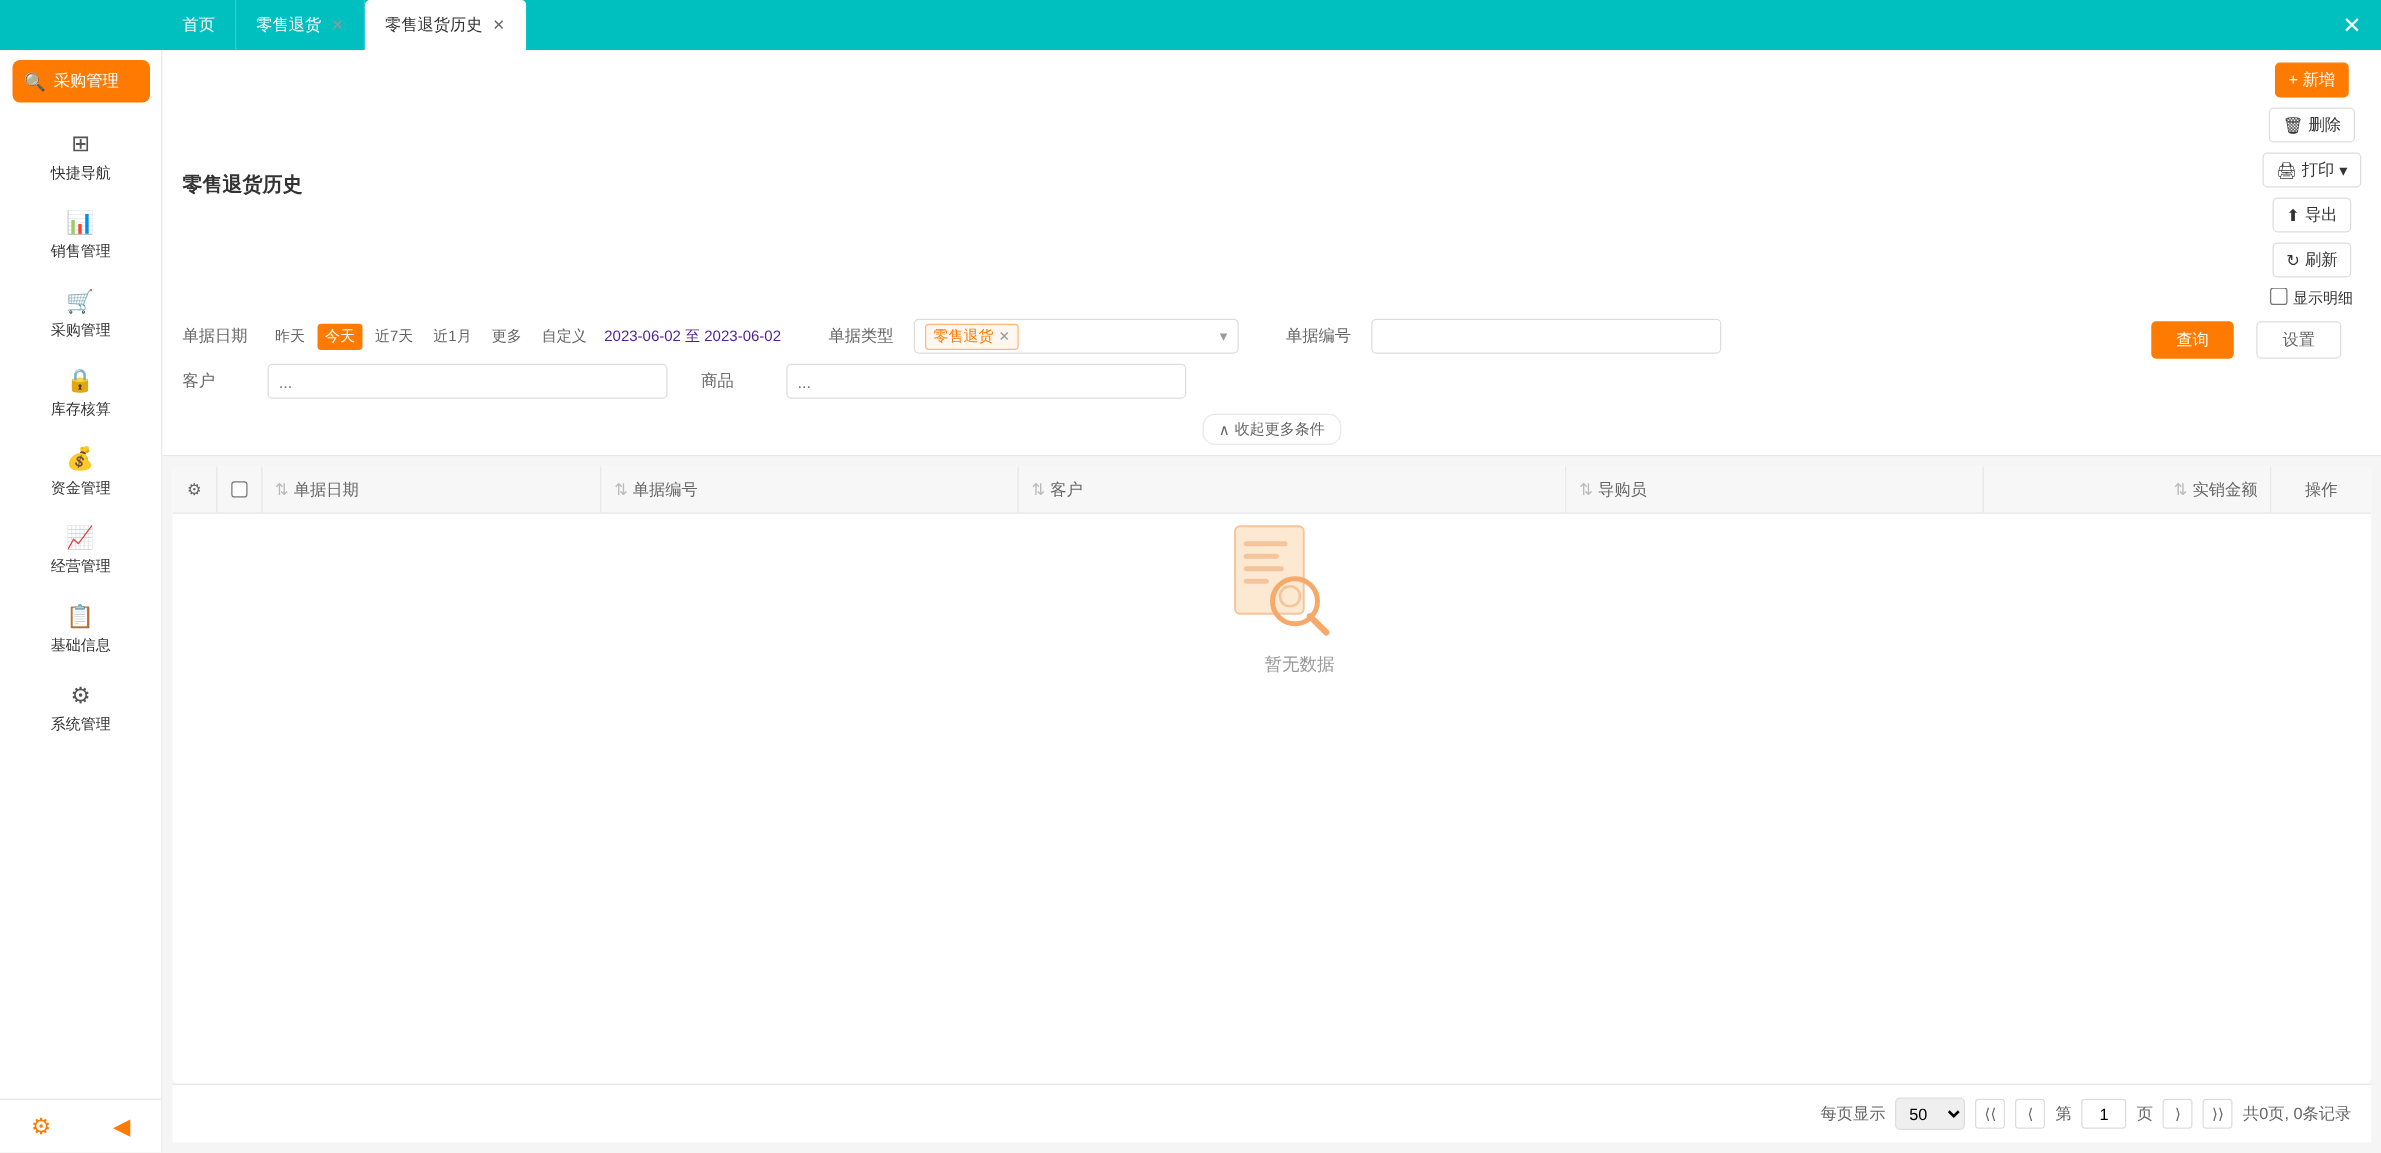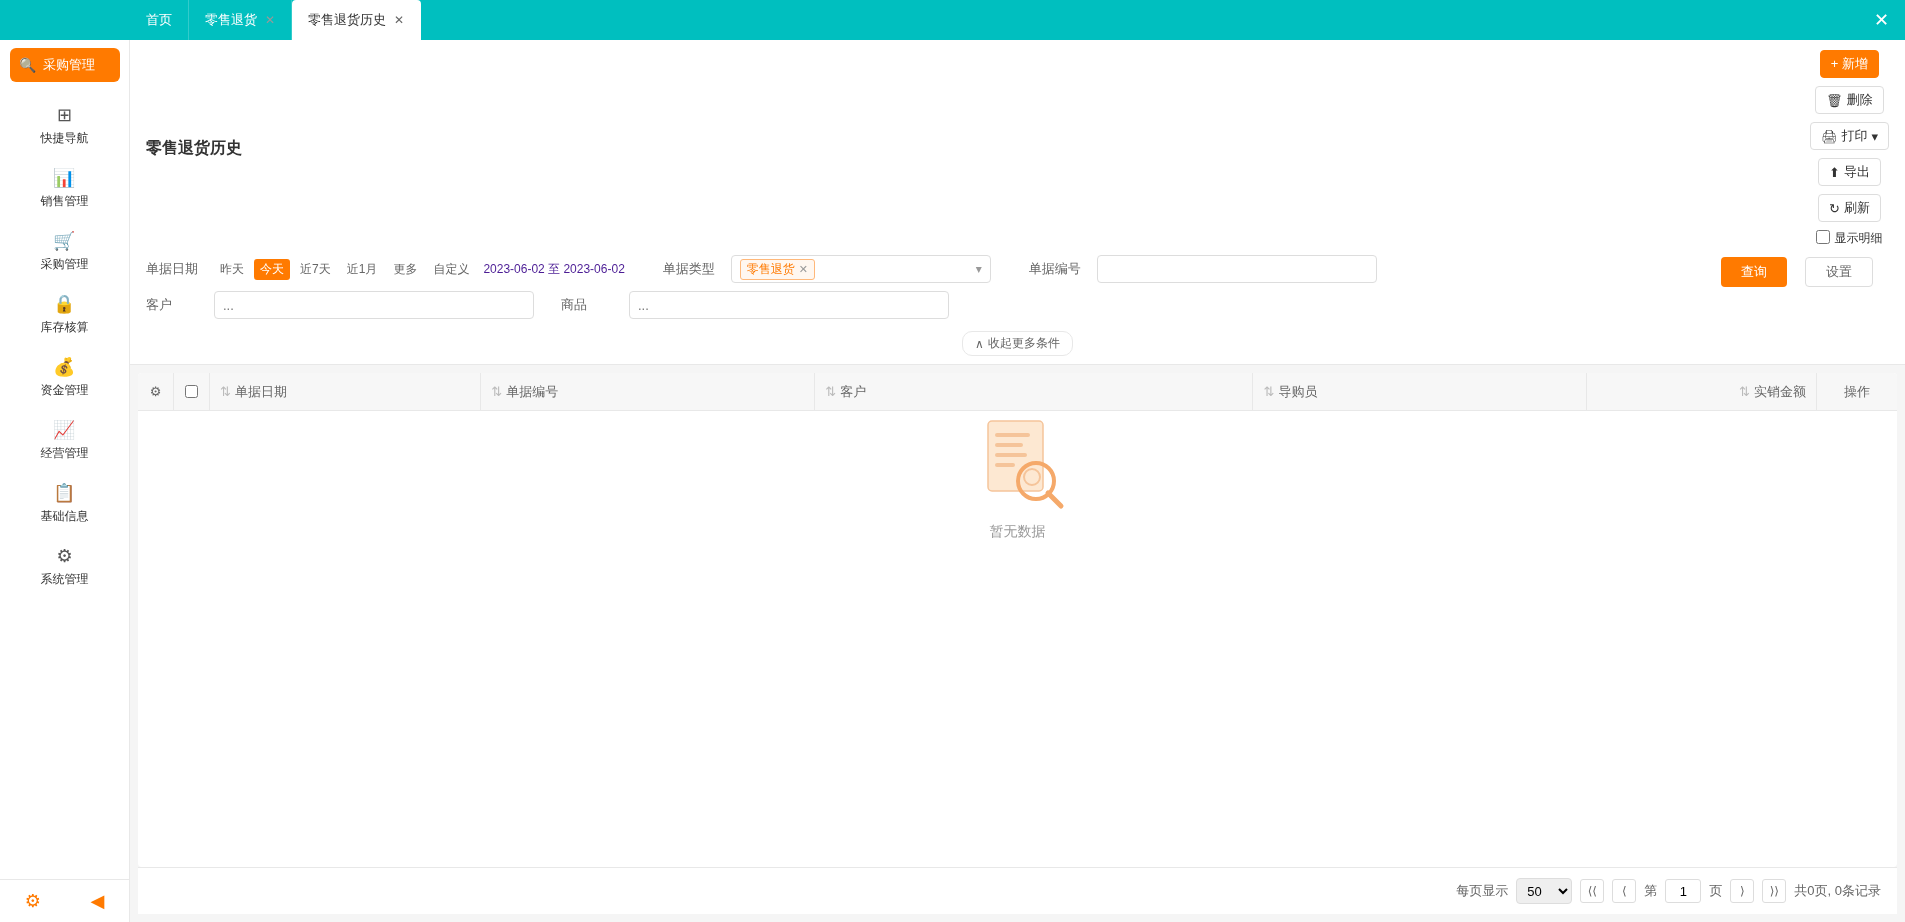--- a/index.html
+++ b/index.html
@@ -159,21 +159,21 @@
     .th-settings { width: 36px; justify-content: center; }
     .th-checkbox { width: 36px; justify-content: center; }
     .th-date { flex: 1.2; }
     .th-order-no { flex: 1.5; }
     .th-customer { flex: 2; }
     .th-guide { flex: 1.5; }
     .th-amount { flex: 1; justify-content: flex-end; }
     .th-action { width: 80px; justify-content: center; }
 
     .table-body { flex: 1; display: flex; flex-direction: column; align-items: center; justify-content: center; }
-    .empty-state { display: flex; flex-direction: column; align-items: center; gap: 12px; }
+    .empty-state { display: flex; flex-direction: column; align-items: flex-end; gap: 12px; }
     .empty-text { font-size: 14px; color: #999; }
 
     
     .pagination {
       display: flex; align-items: center; justify-content: flex-end;
       padding: 10px 16px; gap: 8px; font-size: 13px; color: #666;
       background: #fff; border-top: 1px solid #e8e8e8;
       margin: 0 8px 8px 8px;
     }
     .page-size-select {

